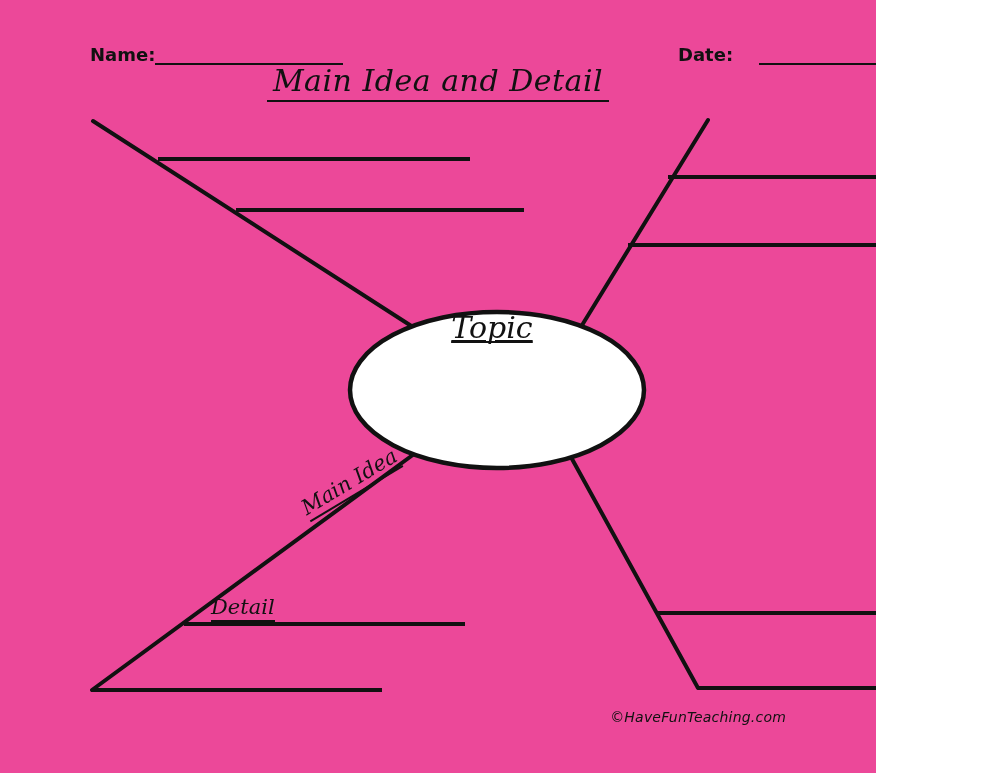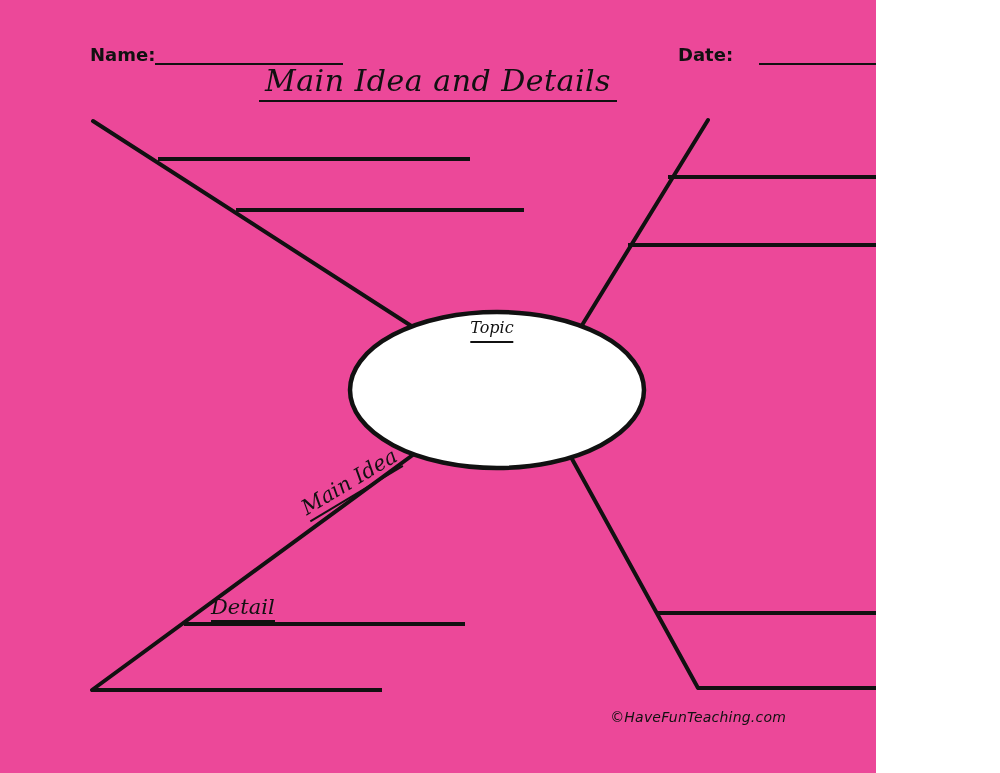--- a/index.html
+++ b/index.html
@@ -65,22 +65,23 @@
     font-size: 21px;
     line-height: 24px;
     color: #111111;
     border-bottom: 2px solid #111111;
     padding-bottom: 1px;
     white-space: nowrap;
   }
   .topic-label {
     left: 492px;
     top: 316px;
-    font-size: 16px;
+    font-size: 30px;
     transform: translateX(-50%);
+    text-decoration: underline;
   }
   .main-idea-label {
     left: 350px;
     top: 483px;
     transform: translate(-50%, -50%) rotate(-31deg);
   }
   .detail-label {
     left: 211px;
     top: 595px;
   }
@@ -104,21 +105,21 @@
     <span>Name:</span>
       <span class="blank-line"></span>
   </div>
 
   <div class="field date">
     <span>Date:</span>
       <span class="blank-line"></span>
   </div>
 
   <div class="title-wrap">
-    <span class="title">Main Idea and Details</span>
+    <span class="title">Main Idea and Detail</span>
   </div>
 
   <svg class="diagram-svg" viewBox="0 0 1000 773">
     <g stroke="#111111" fill="none">
 
       <line x1="93" y1="121" x2="430" y2="338" stroke-width="4" stroke-linecap="round"></line>
       <line x1="708" y1="120" x2="576" y2="335" stroke-width="4" stroke-linecap="round"></line>
       <line x1="425" y1="446" x2="92" y2="690" stroke-width="4" stroke-linecap="round"></line>
       <line x1="566" y1="448" x2="698" y2="688" stroke-width="4" stroke-linecap="round"></line>
 

